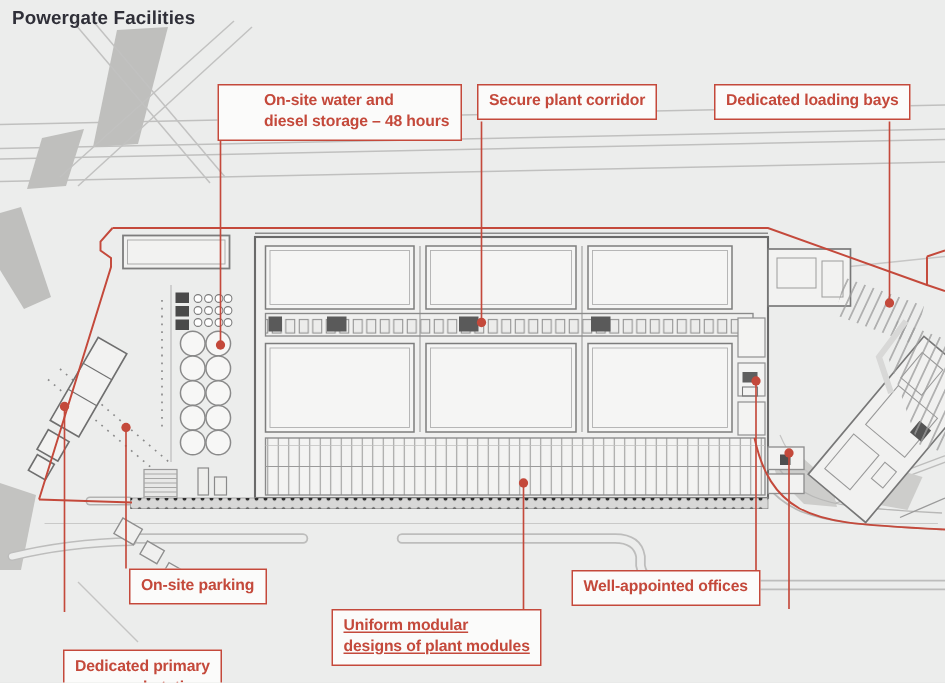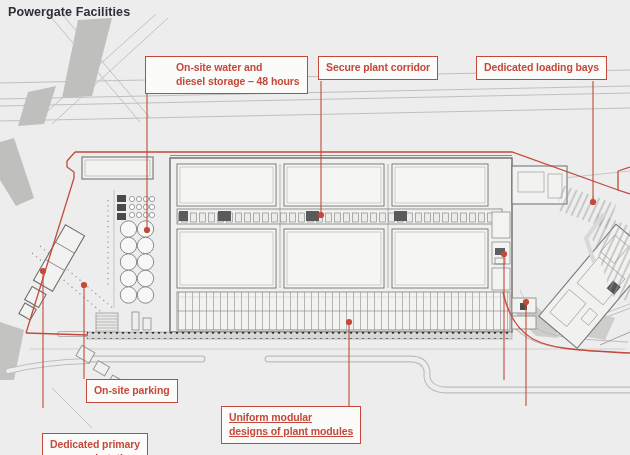--- a/index.html
+++ b/index.html
@@ -267,14 +267,15 @@
 
 <div class="callout" id="co-water">On-site water and
 diesel storage – 48 hours</div>
 <div class="callout" id="co-corridor">Secure plant corridor</div>
 <div class="callout" id="co-loading">Dedicated loading bays</div>
 <div class="callout" id="co-parking">On-site parking</div>
 <div class="callout" id="co-substation">Dedicated primary
 power substation</div>
 <div class="callout" id="co-modular">Uniform modular
 designs of plant modules</div>
+<div class="callout" id="co-offices">Well-appointed offices</div>
 
 </div>
 
 </body></html>

